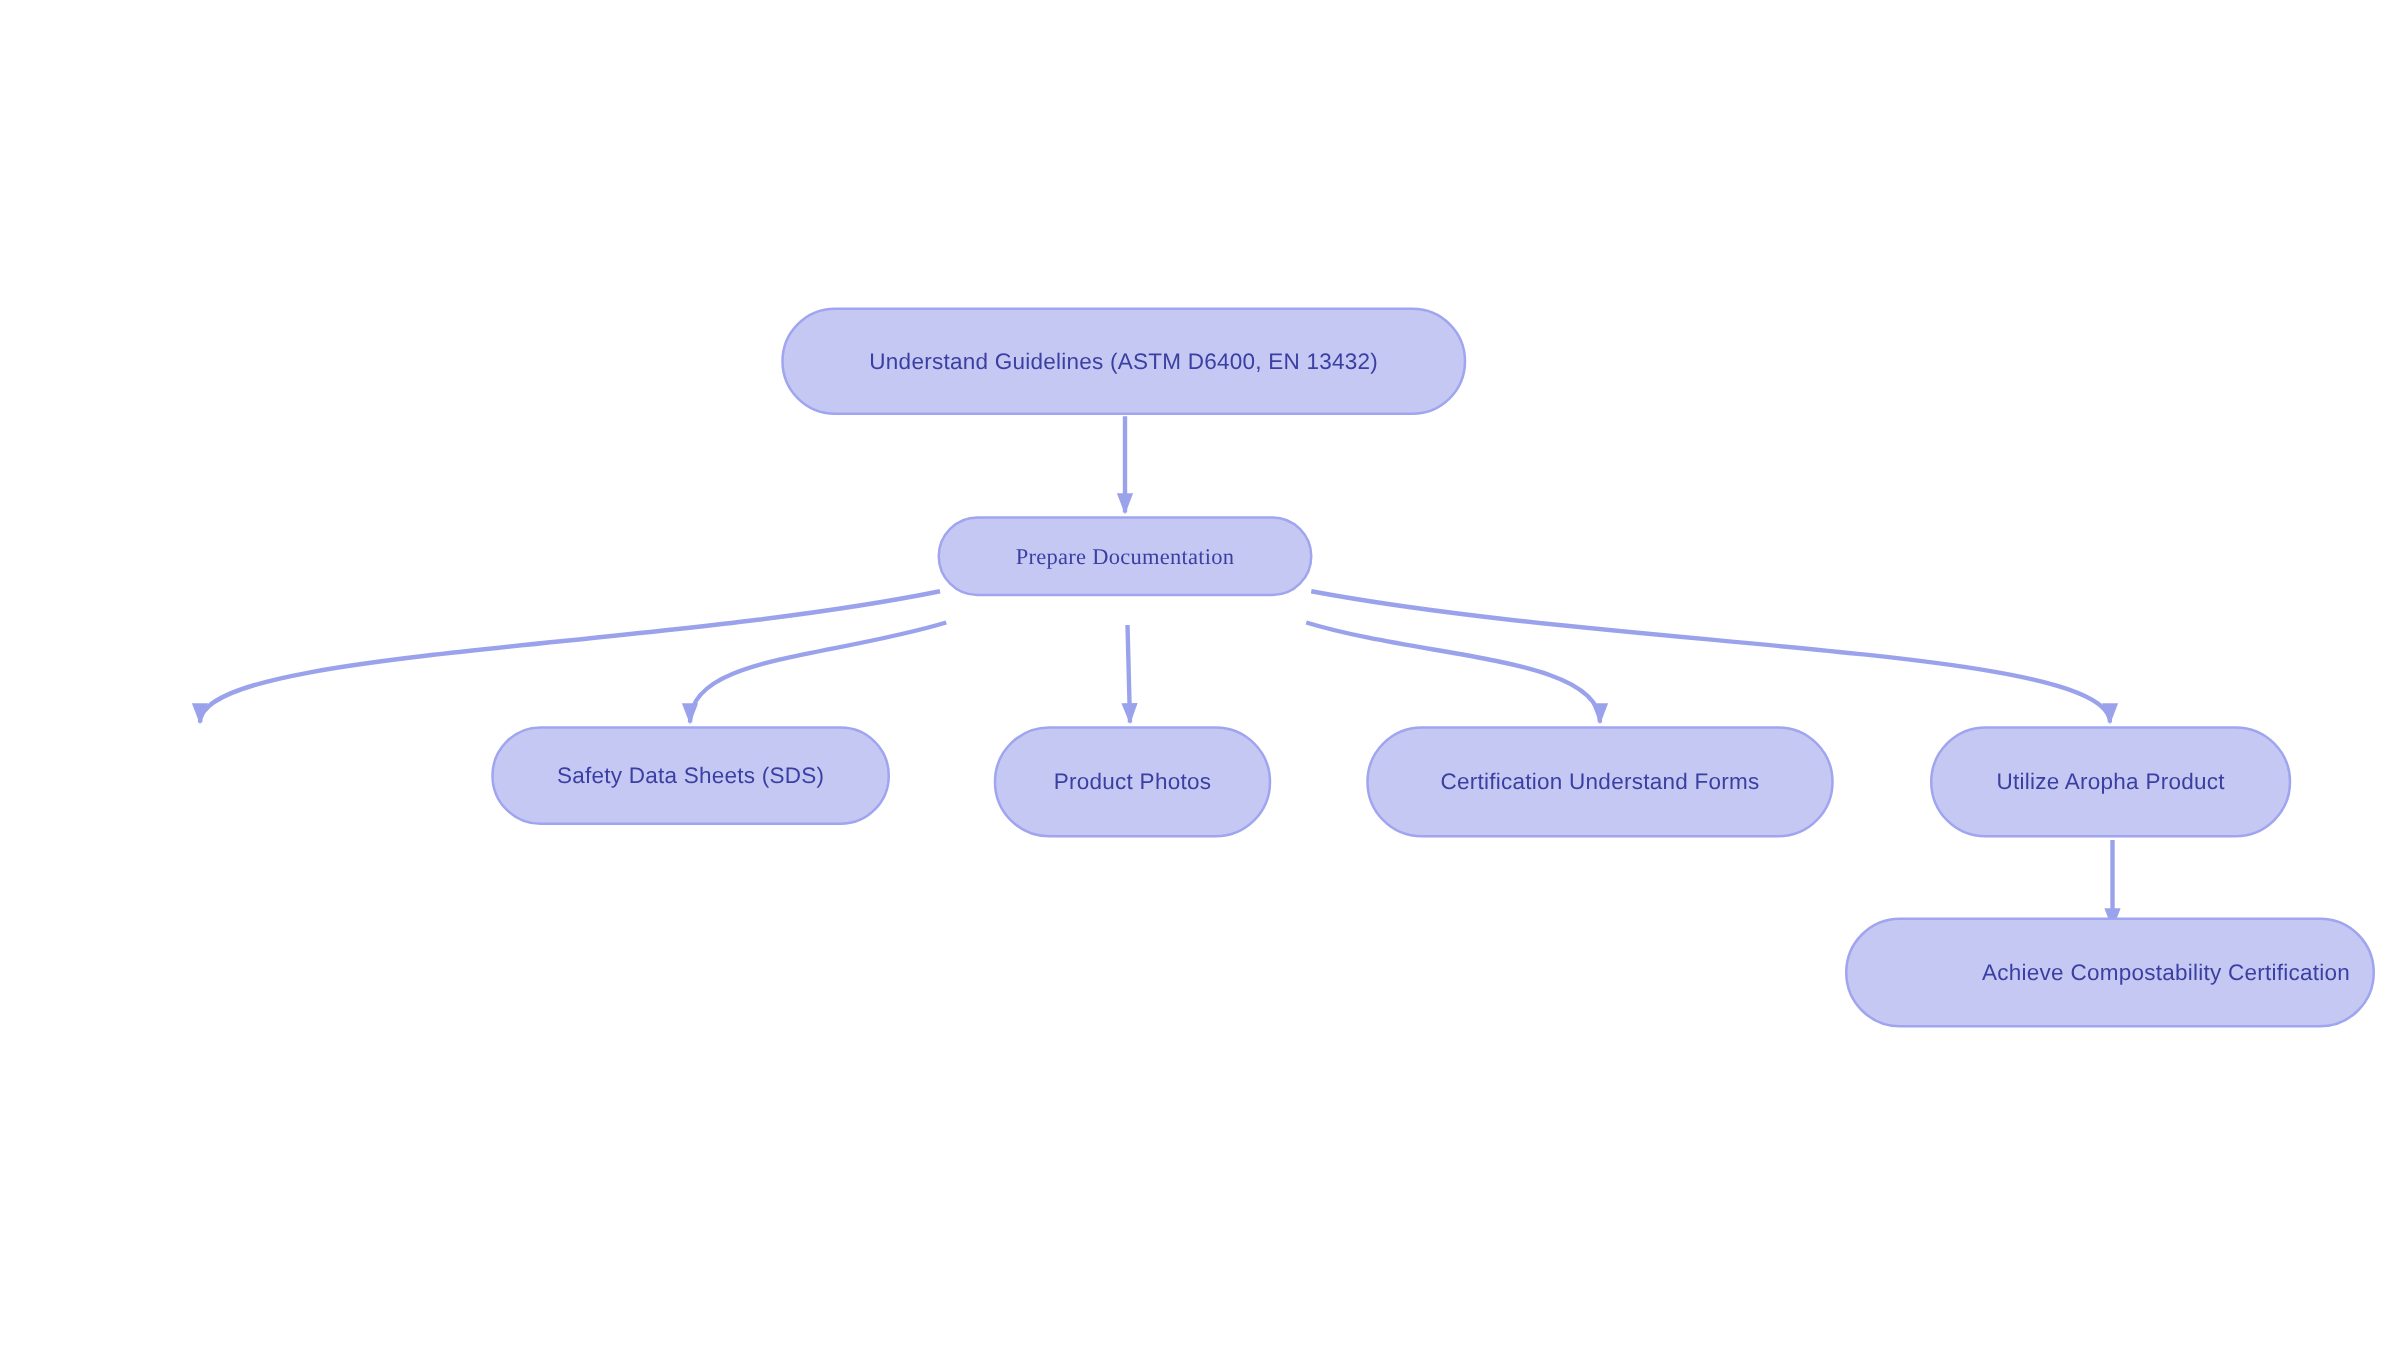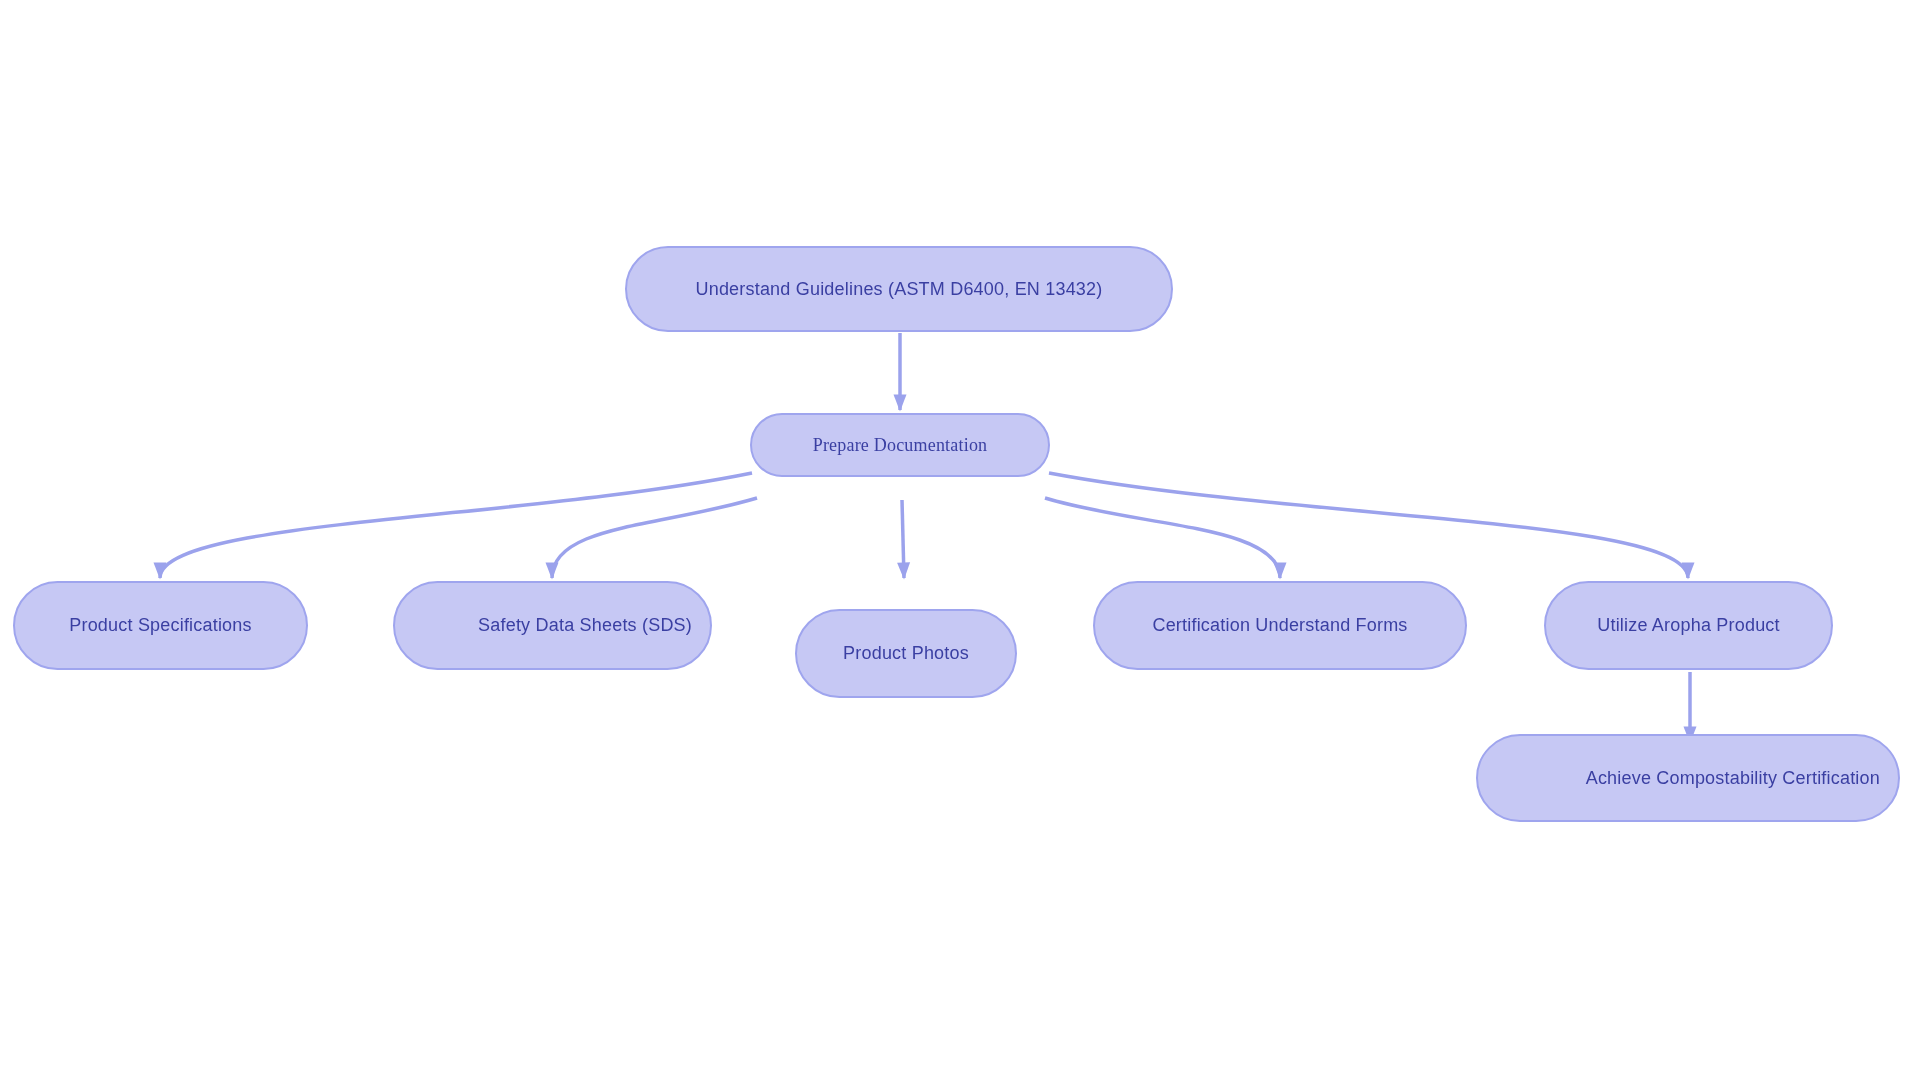--- a/index.html
+++ b/index.html
@@ -24,22 +24,22 @@
     border-radius:45px;
     color:var(--text);
     font-size:18px;
     letter-spacing:0.2px;
     text-align:center;
     padding:0 18px;
   }
   .n1{left:625px;top:246px;width:548px;height:86px;}
   .n2{left:750px;top:413px;width:300px;height:64px;font-family:Liberation Serif, serif;}
   .n3{left:13px;top:581px;width:295px;height:89px;}
-  .n4{left:393px;top:581px;width:319px;height:89px;justify-content:flex-end;}
-  .n5{left:795px;top:581px;width:222px;height:89px;margin-top:28px;}
+  .n4{left:393px;top:581px;width:319px;height:79px;}
+  .n5{left:795px;top:581px;width:222px;height:89px;}
   .n6{left:1093px;top:581px;width:374px;height:89px;}
   .n7{left:1544px;top:581px;width:289px;height:89px;}
   .n8{left:1476px;top:734px;width:424px;height:88px;justify-content:flex-end;}
 </style>
 </head>
 <body>
 
 <div class="canvas">
 
   <svg class="edges" width="1920" height="1083" viewBox="0 0 1920 1083" aria-hidden="true">
@@ -58,23 +58,20 @@
   </svg>
 
   <div class="node n1">
     <span>Understand Guidelines (ASTM D6400, EN 13432)</span>
   </div>
 
   <div class="node n2">
     <span>Prepare Documentation</span>
   </div>
 
-  <div class="node n3">
-    <span>Product Specifications</span>
-  </div>
 
   <div class="node n4">
     <span>Safety Data Sheets (SDS)</span>
   </div>
 
   <div class="node n5">
     <span>Product Photos</span>
   </div>
 
   <div class="node n6">

